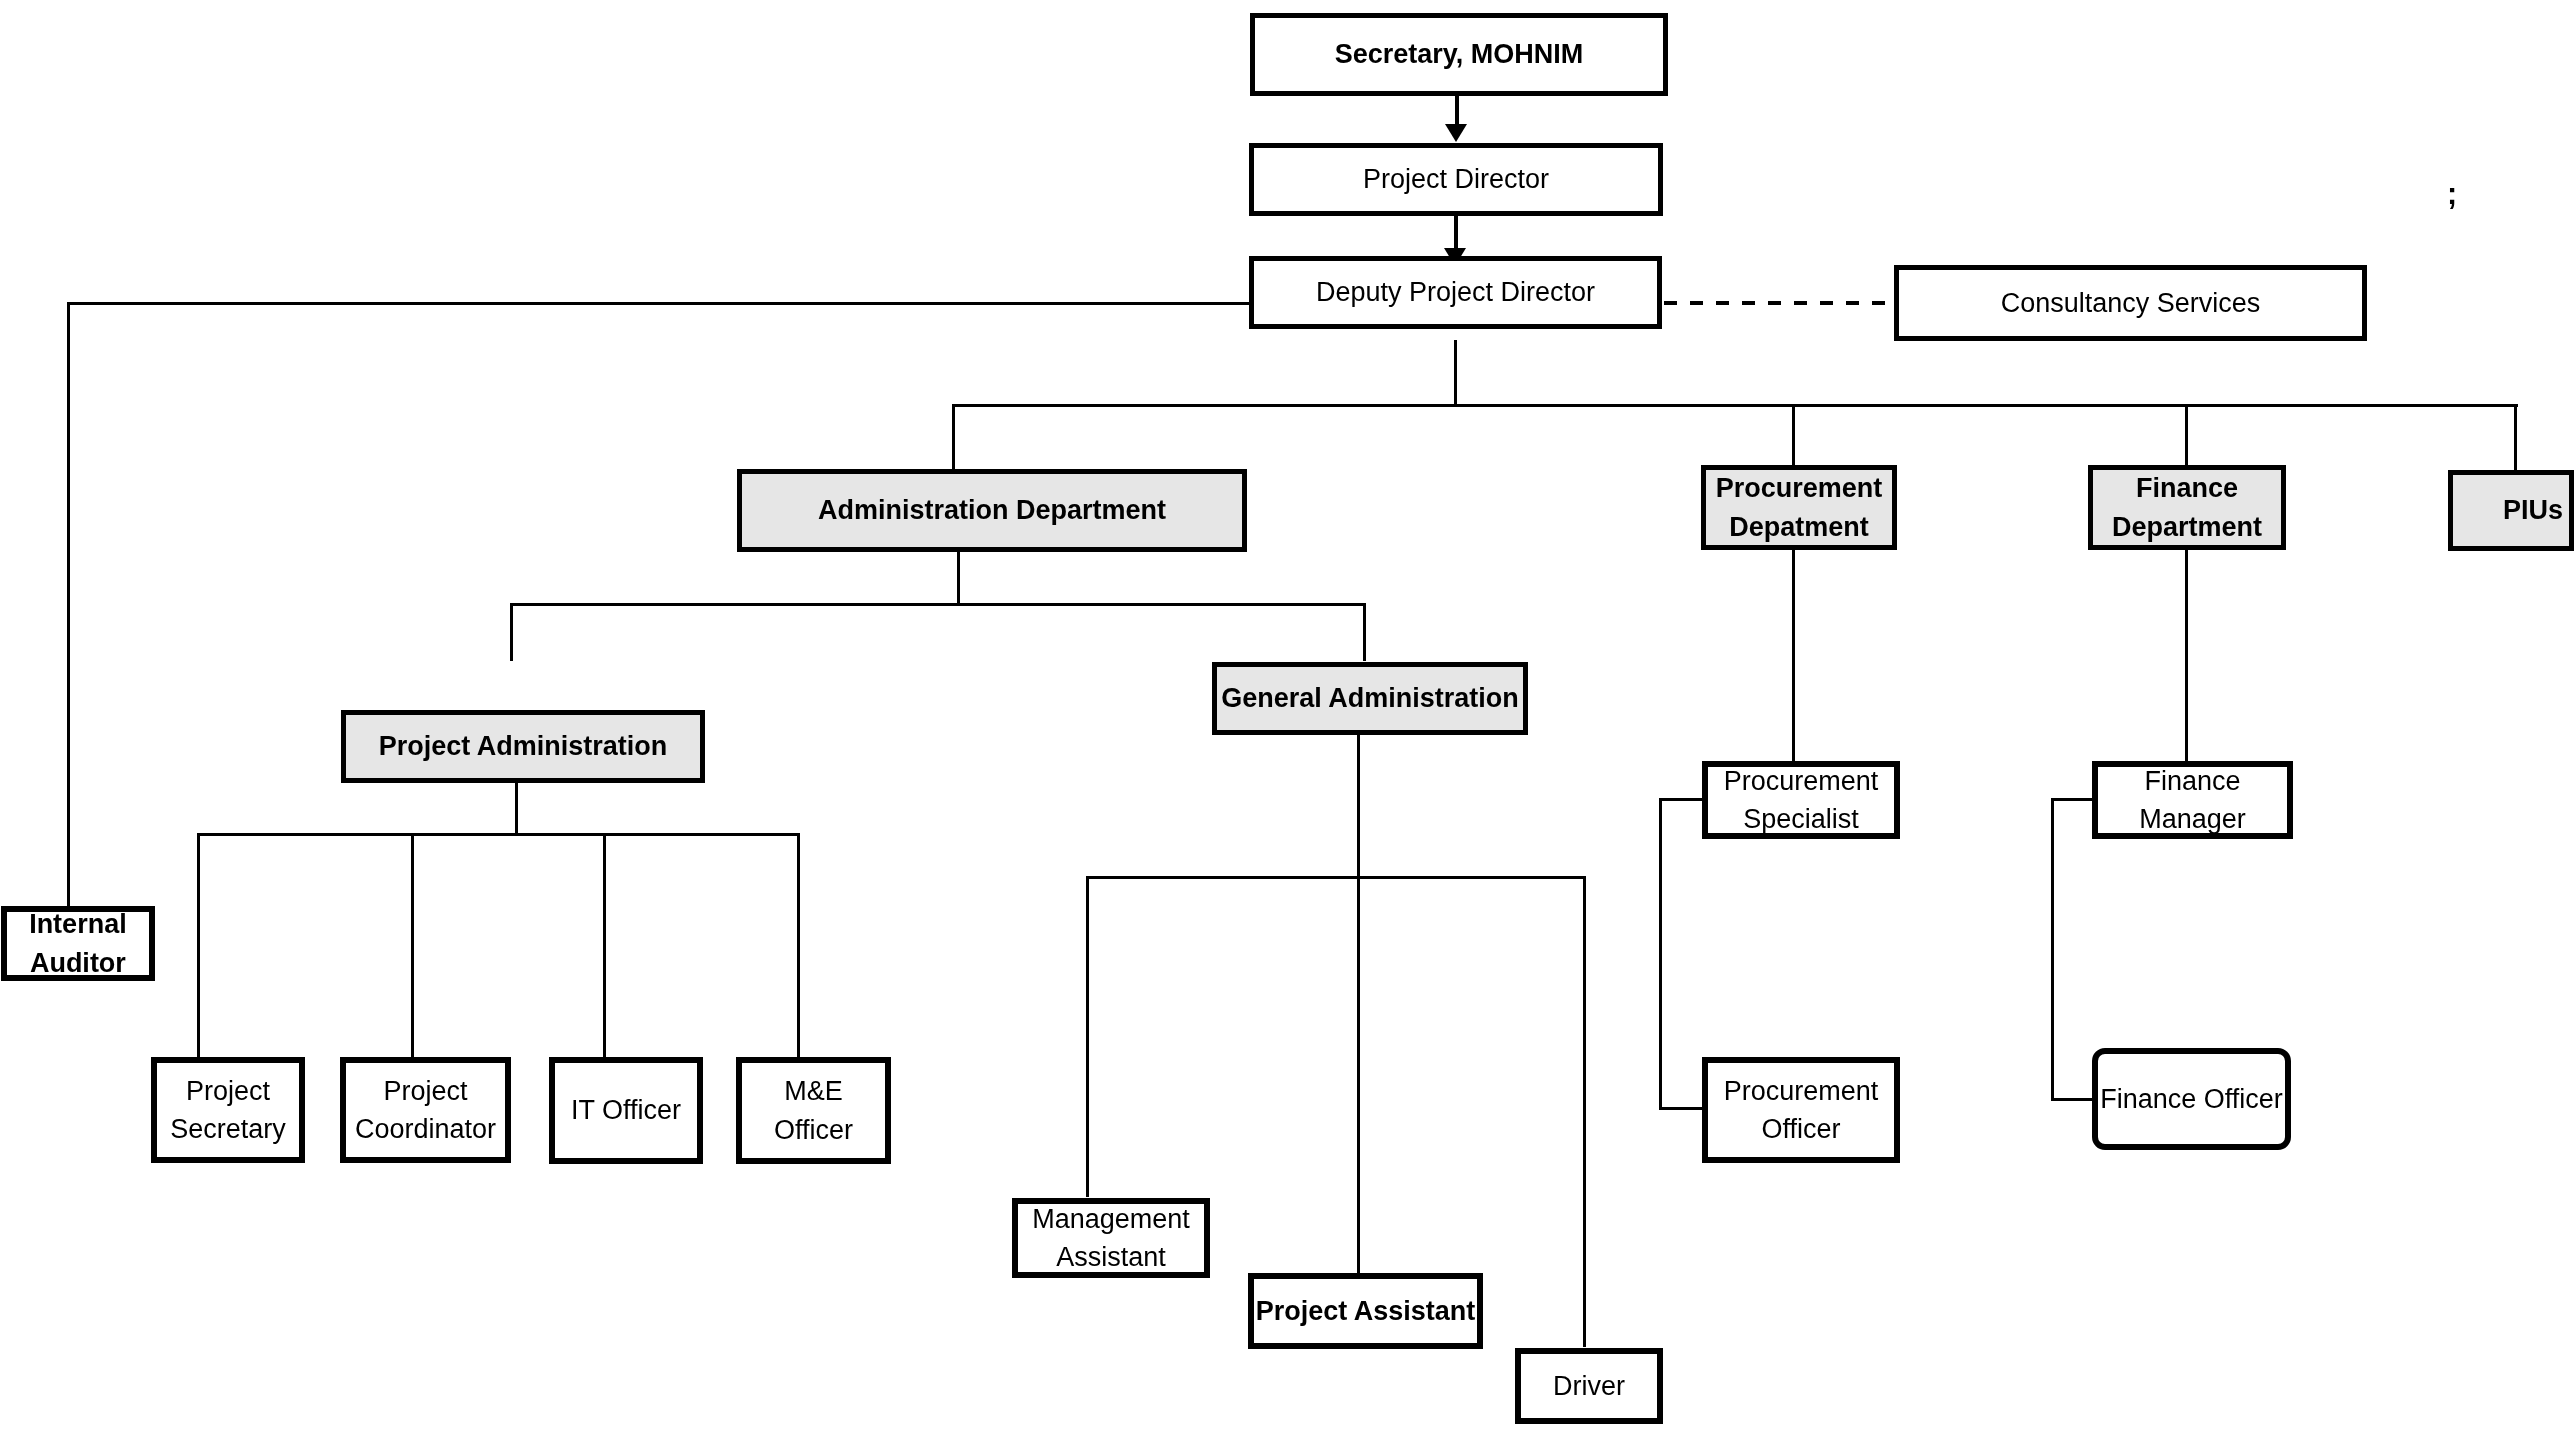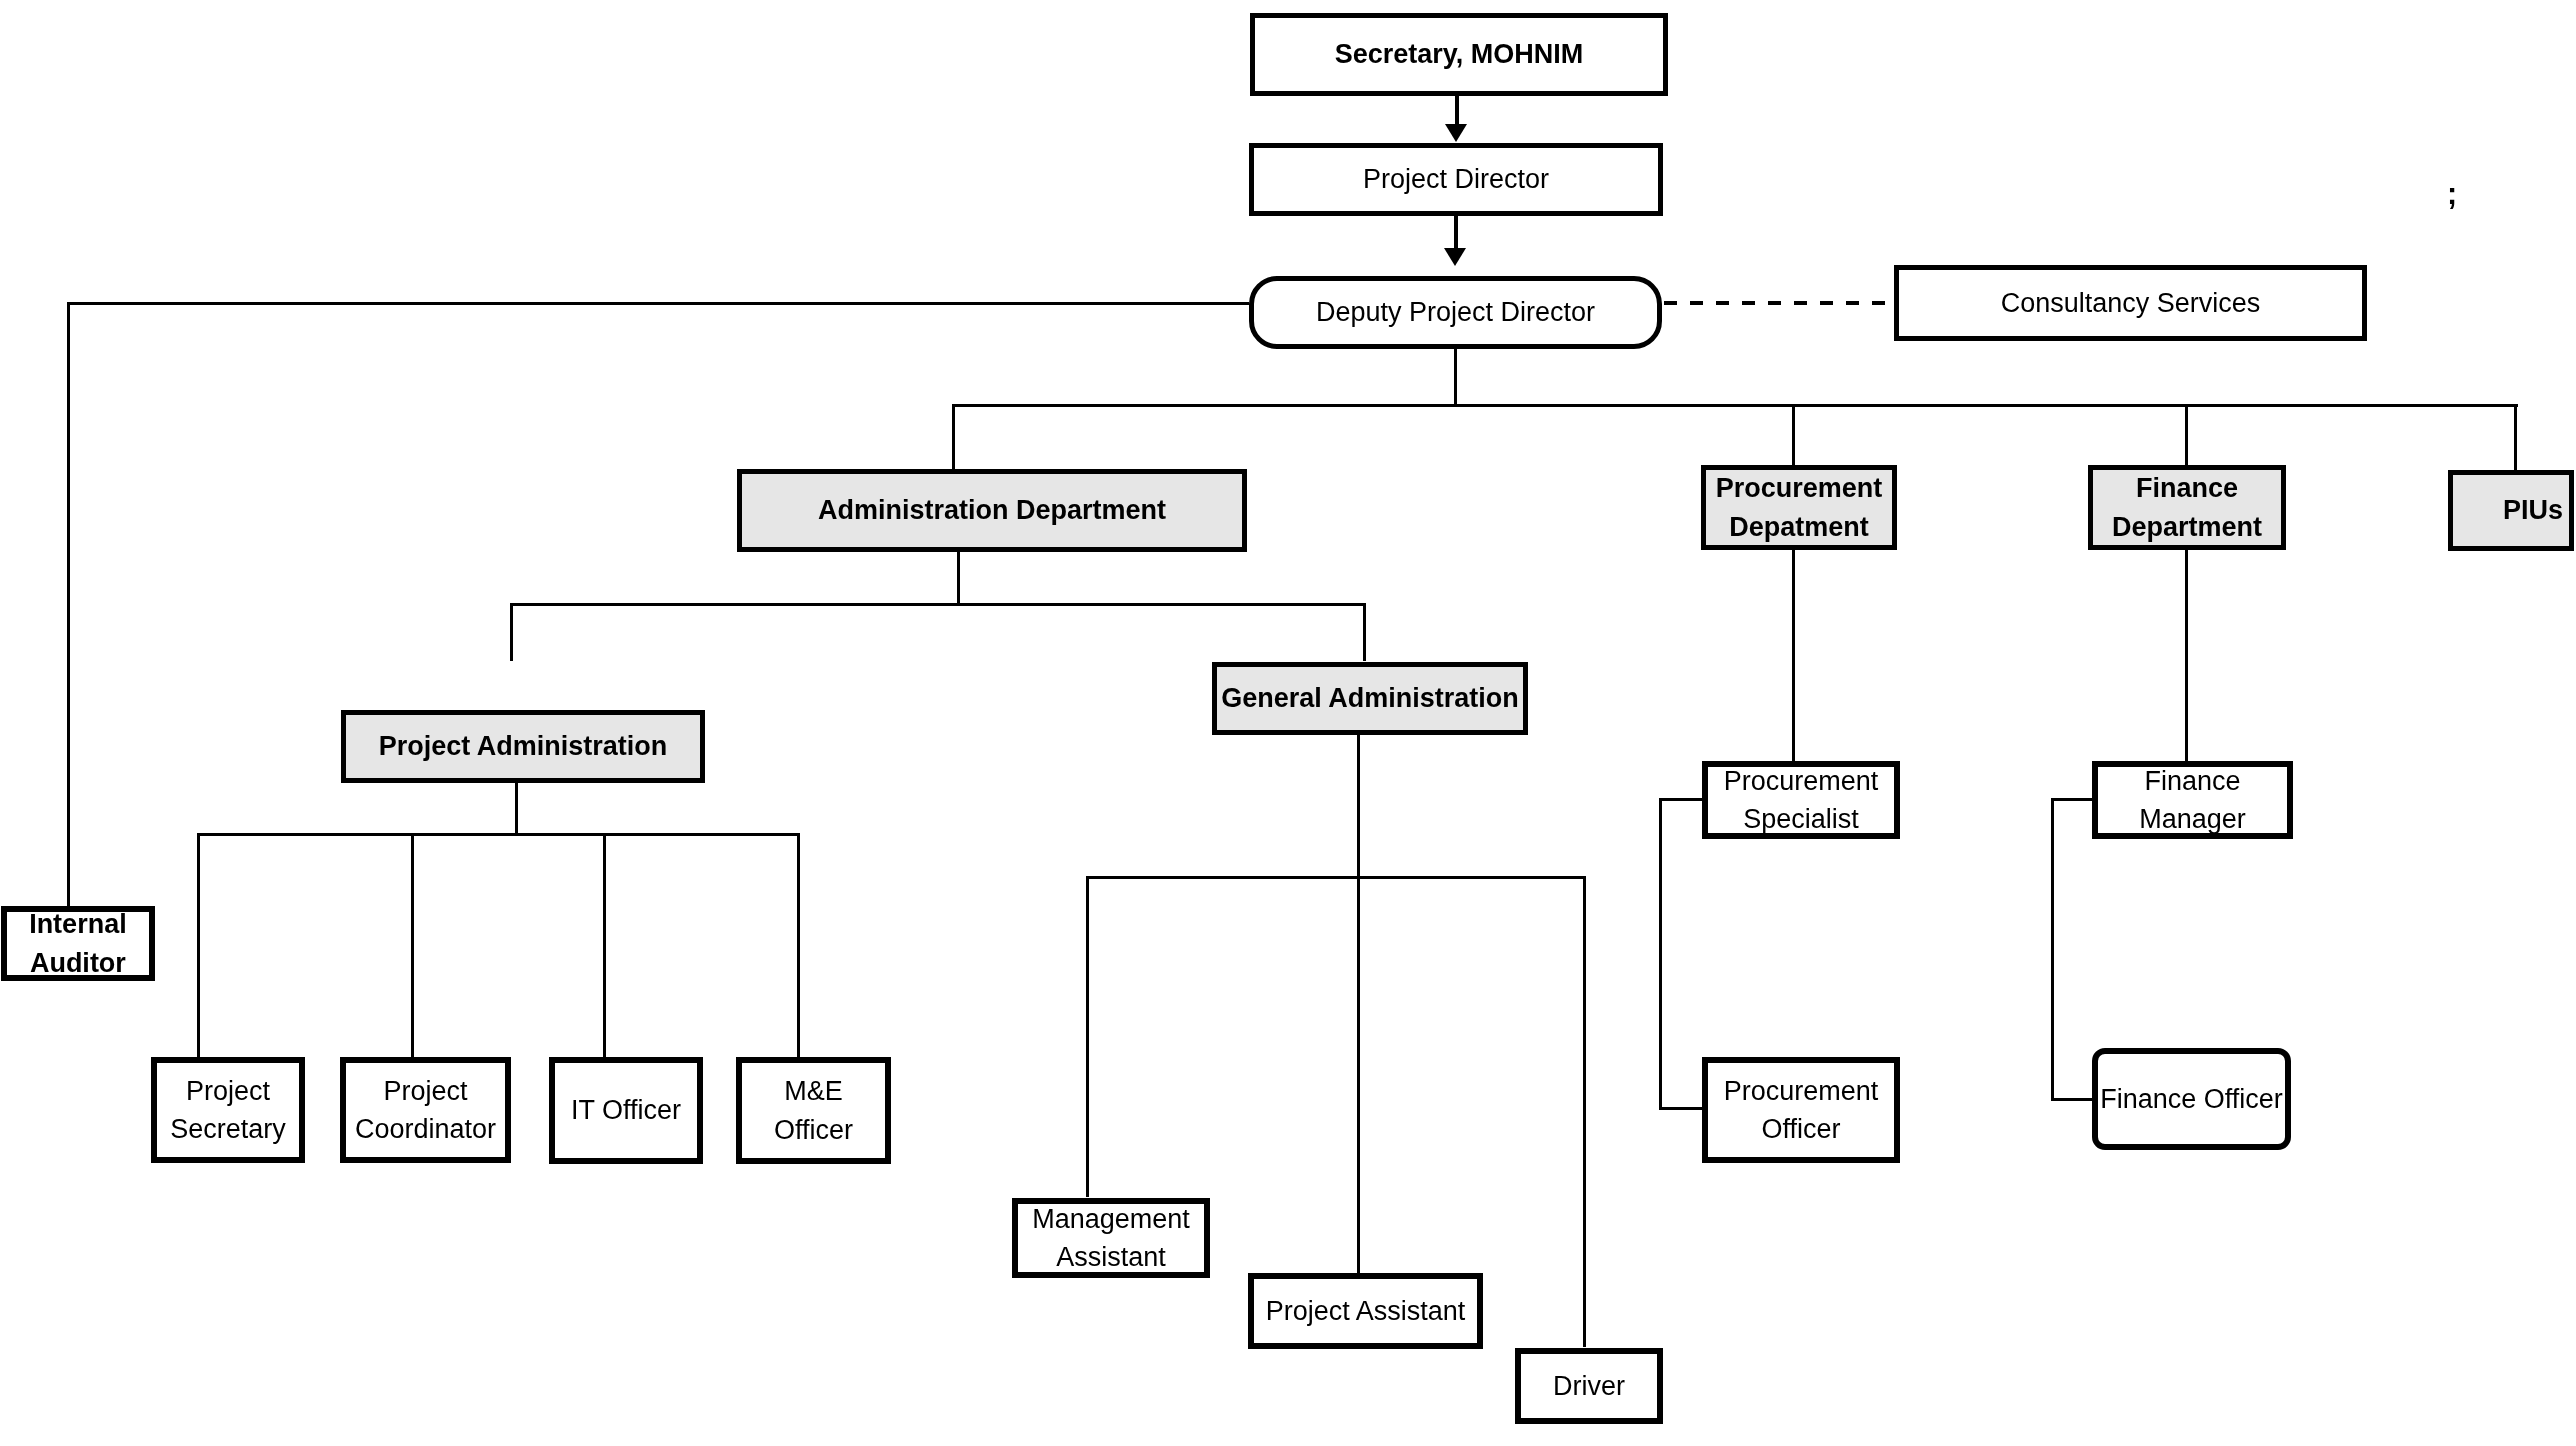--- a/index.html
+++ b/index.html
@@ -88,21 +88,21 @@
 
   <div class="ln" style="left:2185px;top:550px;width:2.7px;height:211px;"></div>
   <div class="ln" style="left:2051px;top:798px;width:41px;height:2.7px;"></div>
   <div class="ln" style="left:2051px;top:798px;width:2.7px;height:303px;"></div>
   <div class="ln" style="left:2051px;top:1098px;width:41px;height:2.7px;"></div>
 
   <div class="box" style="left:1249px;top:143px;width:414px;height:73px;">Project Director</div>
 
   <div class="box b" style="left:1250px;top:12.6px;width:418px;height:83px;">Secretary, MOHNIM</div>
 
-  <div class="box" style="left:1249px;top:276px;width:413px;height:73px;border-radius:28px;">Deputy Project Director</div>
+  <div class="box" style="left:1249px;top:256px;width:413px;height:73px;">Deputy Project Director</div>
 
   <div class="box" style="left:1894px;top:265px;width:473px;height:76px;">Consultancy Services</div>
 
   <div class="box gray" style="left:737px;top:469px;width:510px;height:83px;">Administration Department</div>
 
   <div class="box gray" style="left:1701px;top:465px;width:196px;height:85px;">Procurement
 Depatment</div>
 
   <div class="box gray" style="left:2088px;top:465px;width:198px;height:85px;">Finance
 Department</div>
@@ -123,21 +123,21 @@
 Coordinator</div>
 
   <div class="box sm" style="left:549px;top:1057px;width:154px;height:107px;">IT Officer</div>
 
   <div class="box sm" style="left:736px;top:1057px;width:155px;height:107px;">M&amp;E
 Officer</div>
 
   <div class="box sm" style="left:1012px;top:1198px;width:198px;height:80px;">Management
 Assistant</div>
 
-  <div class="box sm" style="left:1248px;top:1273px;width:235px;height:76px;">Project Assistant</div>
+  <div class="box sm" style="left:1248px;top:1273px;width:235px;height:76px;font-weight:bold;">Project Assistant</div>
 
   <div class="box sm" style="left:1515px;top:1348px;width:148px;height:76px;">Driver</div>
 
   <div class="box sm" style="left:1702px;top:761px;width:198px;height:78px;">Procurement
 Specialist</div>
 
   <div class="box sm" style="left:1702px;top:1057px;width:198px;height:106px;">Procurement
 Officer</div>
 
   <div class="box sm" style="left:2092px;top:761px;width:201px;height:78px;">Finance

